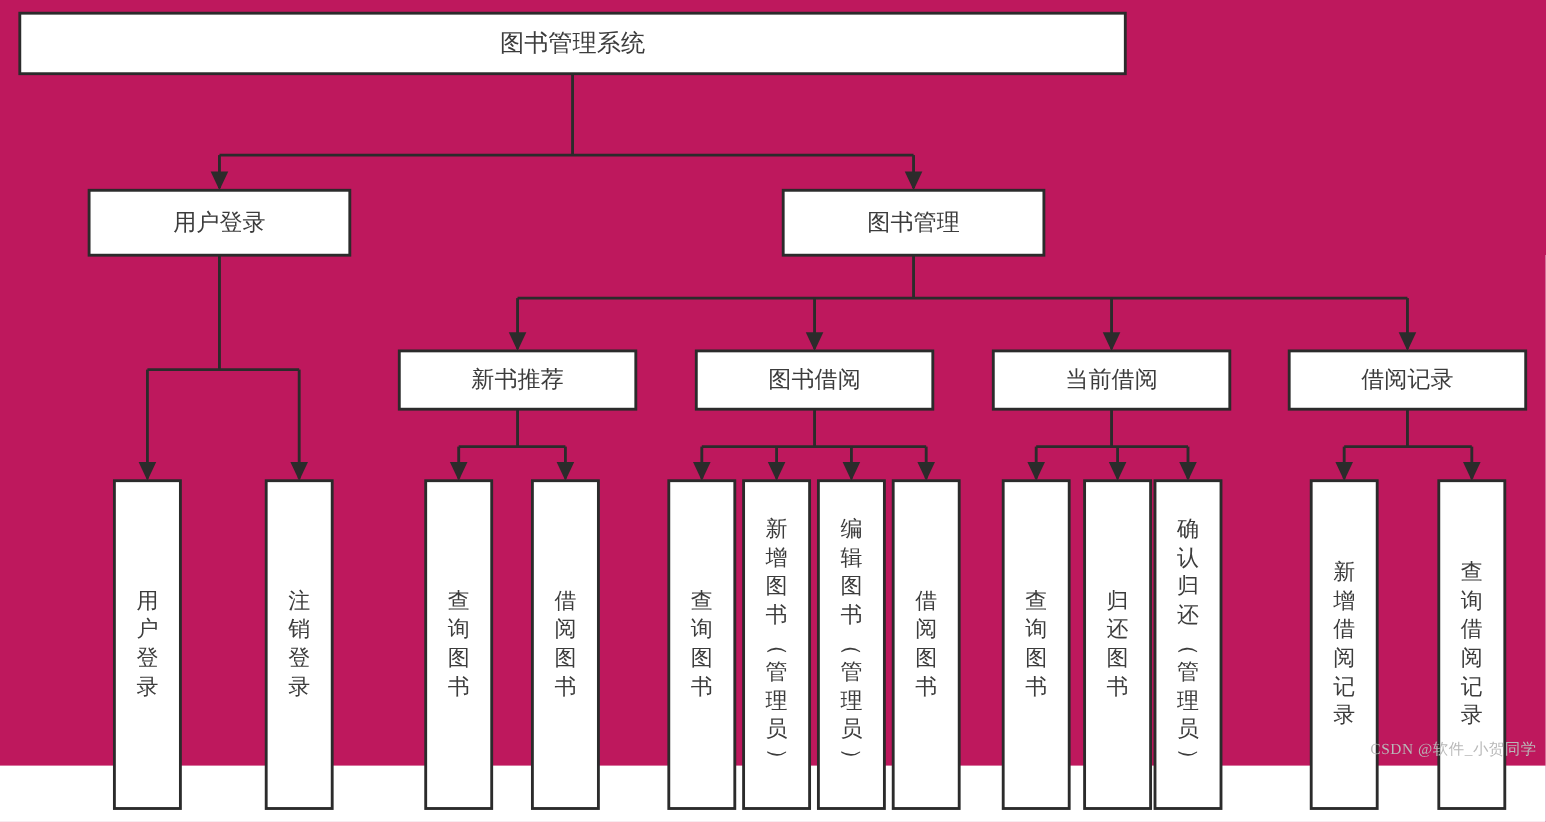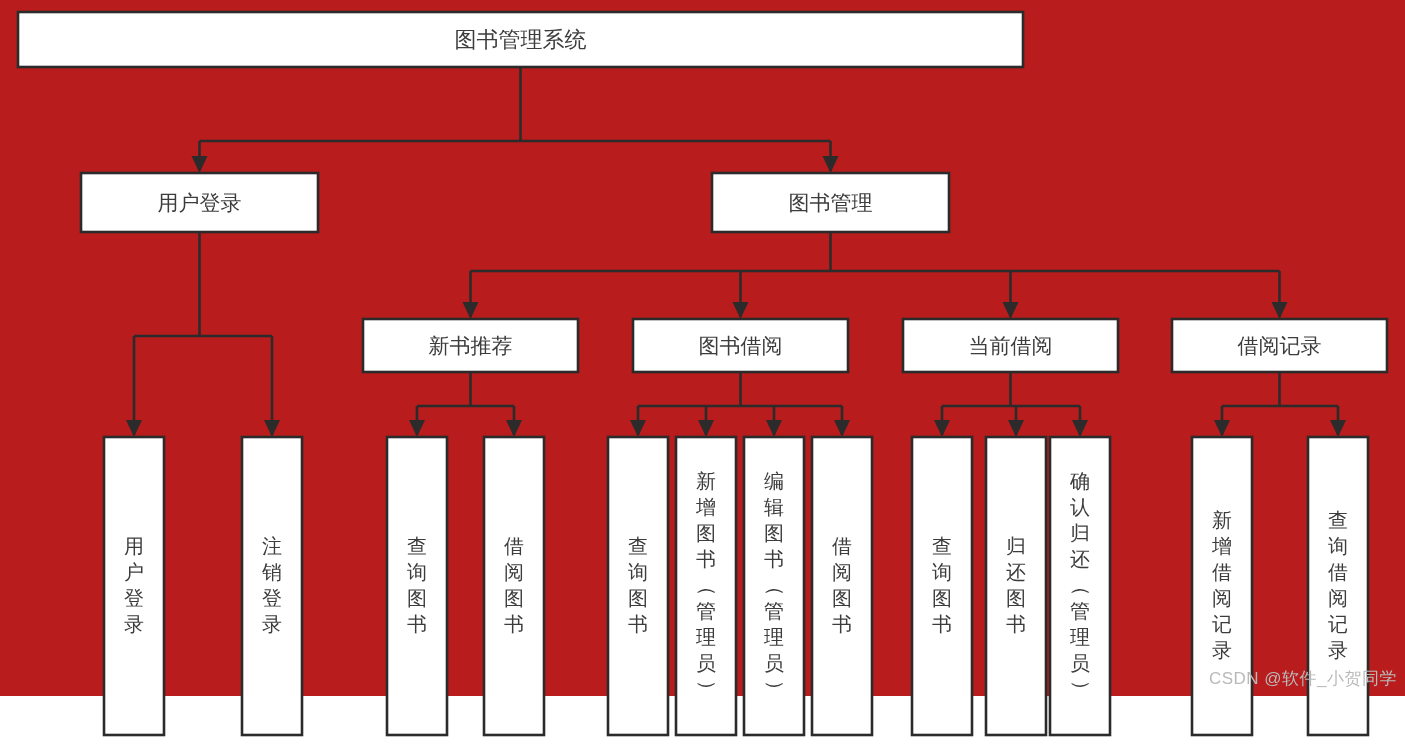--- a/index.html
+++ b/index.html
@@ -11,21 +11,21 @@
   body {
     width: 1405px;
     height: 747px;
     overflow: hidden;
     font-family: "DejaVu Sans", "Liberation Sans", sans-serif;
   }
   #diagram-root {
     position: relative;
     width: 1405px;
     height: 696px;
-    background: #b91c1c;
+    background: #be185d;
   }
   svg.tree-canvas {
     position: absolute;
     top: 0;
     left: 0;
     width: 1405px;
     height: 747px;
     display: block;
   }
   .node-box {
@@ -58,22 +58,22 @@
     stroke-linecap: butt;
   }
   .arrow-head {
     fill: #2b2b2b;
     stroke: none;
   }
   .watermark {
     position: absolute;
     right: 8px;
     bottom: 6px;
-    font-family: Liberation Sans, sans-serif;
-    font-size: 17px;
+    font-family: Liberation Serif, serif;
+    font-size: 14px;
     color: #b9b9b9;
     letter-spacing: 0.5px;
     user-select: none;
     pointer-events: none;
   }
 </style>
 </head>
 <body>
 
 <div id="diagram-root">

